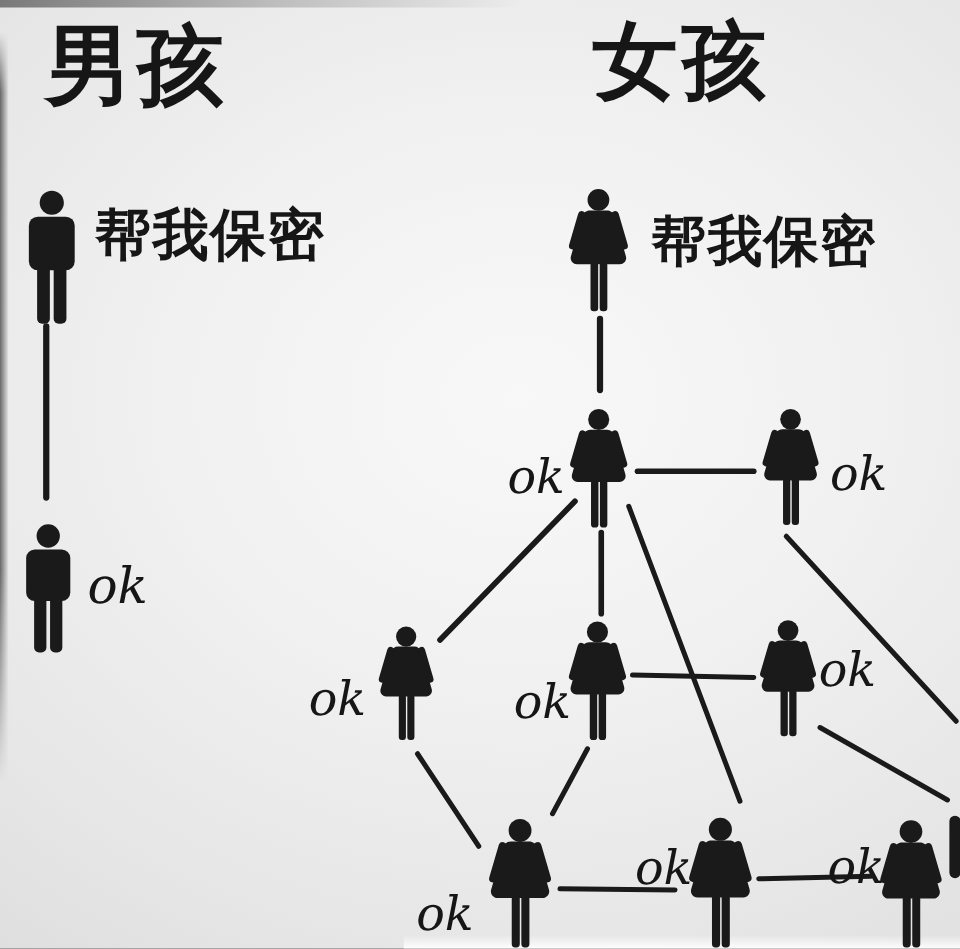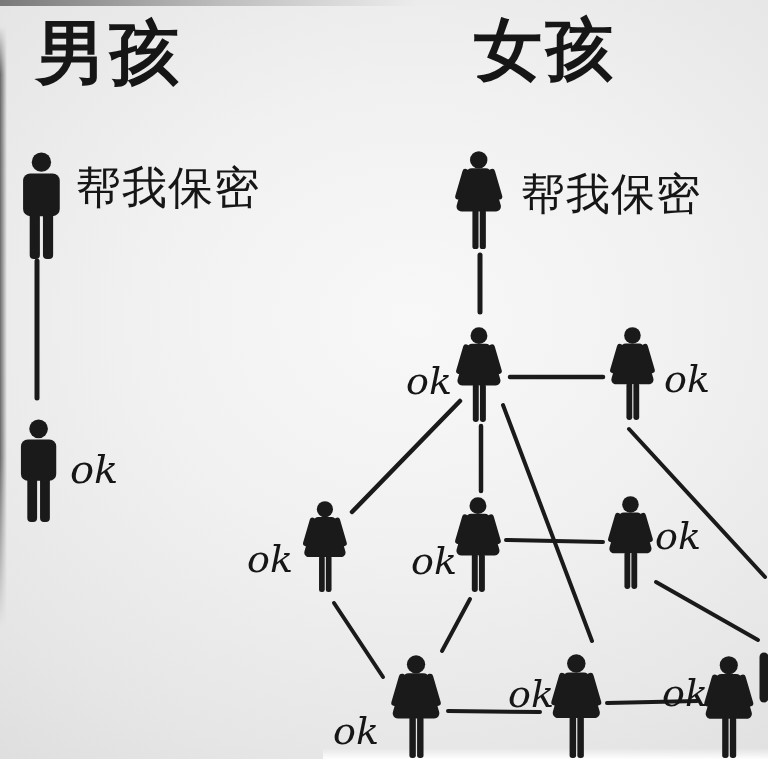--- a/index.html
+++ b/index.html
@@ -25,21 +25,21 @@
   }
   .bottom-highlight{
     position:absolute;bottom:0;right:0;width:58%;height:11px;
     background:linear-gradient(to top, rgba(255,255,255,.95), rgba(255,255,255,0));
     pointer-events:none;
   }
   .diagram-svg{position:absolute;top:0;left:0;width:100%;height:100%;}
   .labels-layer{position:absolute;top:0;left:0;width:100%;height:100%;}
   .lbl{position:absolute;line-height:1;color:#161616;white-space:nowrap;}
   .lbl.title{font-weight:700;letter-spacing:3px;}
-  .lbl.speech{font-weight:400;letter-spacing:1px;}
+  .lbl.speech{font-weight:700;letter-spacing:1px;}
   .lbl.ok{font-family:"DejaVu Serif","Liberation Serif",serif;font-style:italic;font-weight:500;margin-top:20px;}
 </style>
 </head>
 <body>
 
 <div class="canvas">
 
   <div class="photo-edge-top"></div>
   <div class="photo-edge-left"></div>
   <div class="bottom-highlight"></div>

